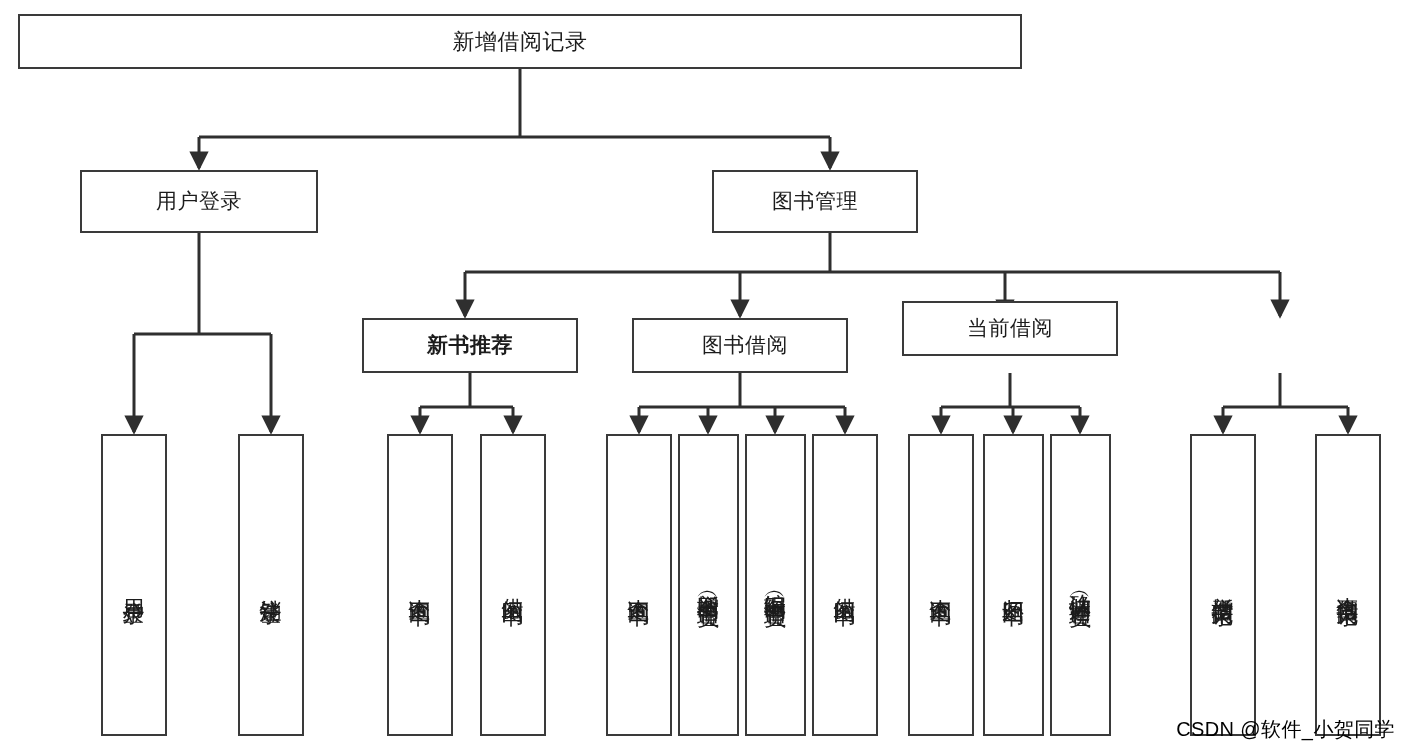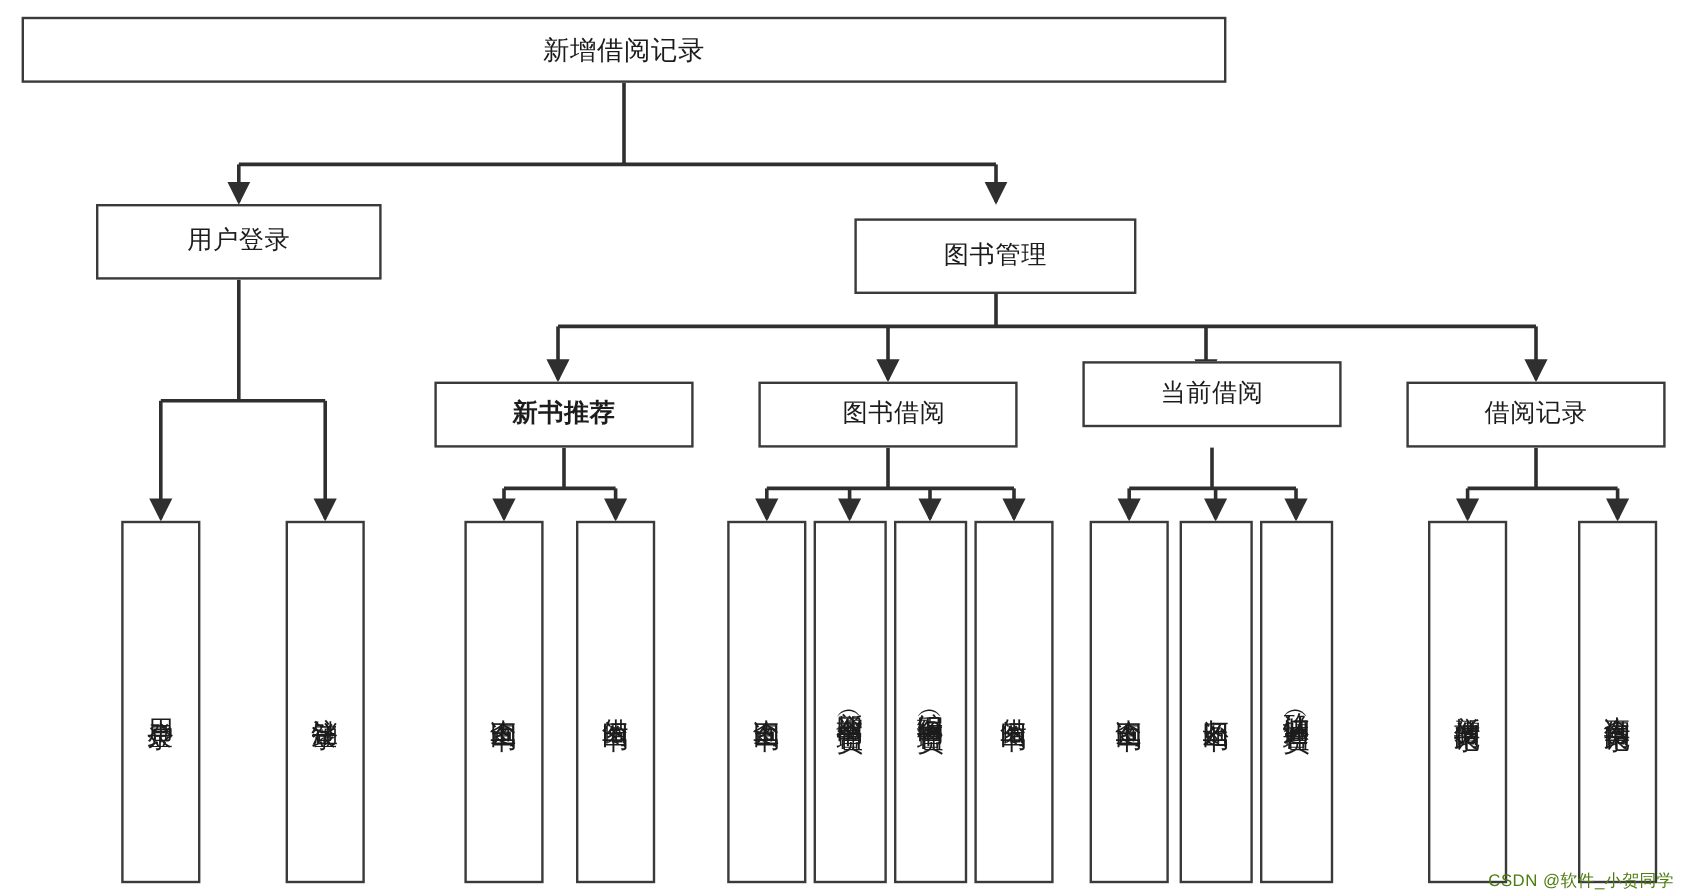--- a/index.html
+++ b/index.html
@@ -59,22 +59,22 @@
     white-space: nowrap;
     max-height: 100%;
   }
   .node.root .node-label {
     font-size: 22px;
   }
   #watermark {
     position: absolute;
     right: 10px;
     bottom: 4px;
-    font-size: 14px;
-    color: #4d7c0f;
+    font-size: 20px;
+    color: #000000;
     letter-spacing: 0.4px;
     z-index: 5;
     white-space: nowrap;
     pointer-events: none;
   }
 </style>
 </head>
 <body>
 
 <div id="diagram-canvas">
@@ -129,36 +129,33 @@
     </g>
   </svg>
 
   <div class="node root" style="left:18px; top:14px; width:1004px; height:55px;">
     <span class="node-label">新增借阅记录</span>
   </div>
 
   <div class="node" style="left:80px; top:170px; width:238px; height:63px;">
     <span class="node-label">用户登录</span>
   </div>
-  <div class="node" style="left:712px; top:182px; width:235px; height:63px;">
+  <div class="node" style="left:712px; top:170px; width:206px; height:63px;">
     <span class="node-label">图书管理</span>
   </div>
 
   <div class="node" style="left:362px; top:318px; width:216px; height:55px;font-weight:bold;">
     <span class="node-label">新书推荐</span>
   </div>
   <div class="node" style="left:632px; top:318px; width:216px; height:55px;padding-left:10px;">
     <span class="node-label">图书借阅</span>
   </div>
   <div class="node" style="left:902px; top:301px; width:216px; height:55px;justify-content:center;">
     <span class="node-label">当前借阅</span>
   </div>
-  <div class="node" style="left:1172px; top:318px; width:216px; height:55px;">
-    <span class="node-label">借阅记录</span>
-  </div>
 
   <div class="node vertical" style="left:101px; top:434px; width:66px; height:302px;">
     <span class="node-label">用户登录</span>
   </div>
   <div class="node vertical" style="left:238px; top:434px; width:66px; height:302px;">
     <span class="node-label">注销登录</span>
   </div>
 
   <div class="node vertical" style="left:387px; top:434px; width:66px; height:302px;">
     <span class="node-label">查询图书</span>

